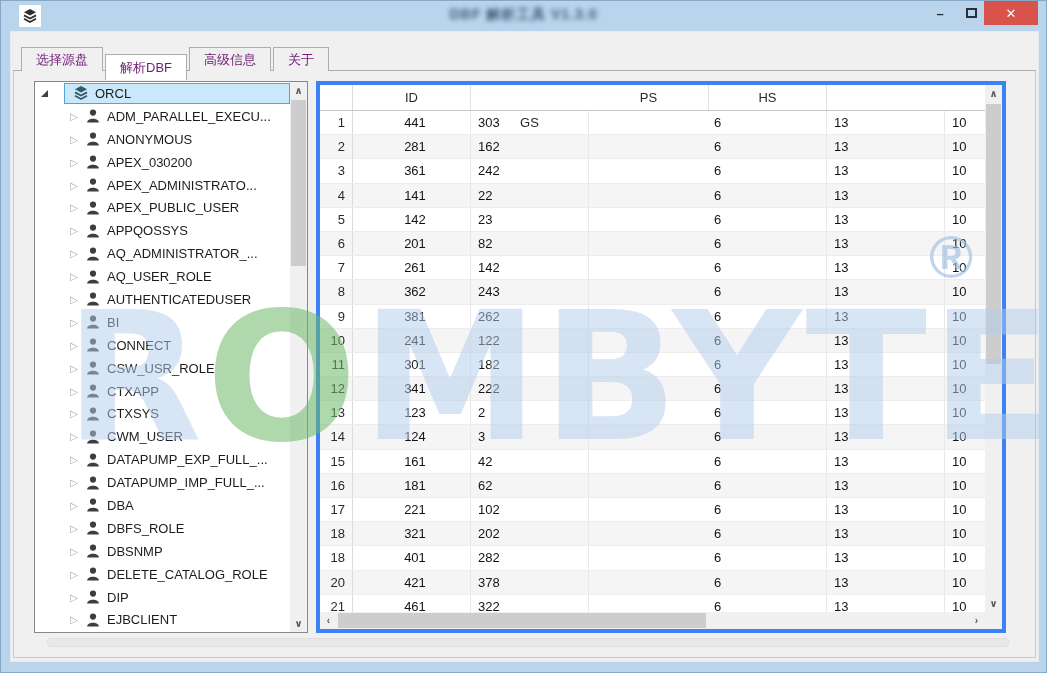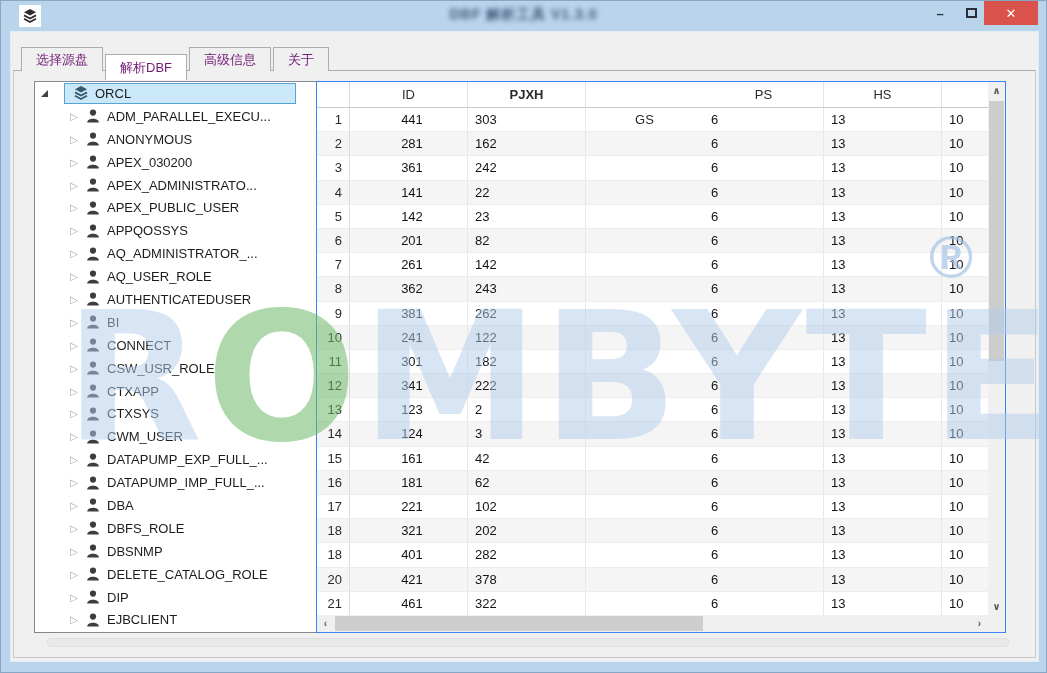--- a/index.html
+++ b/index.html
@@ -33,21 +33,21 @@
   .tab { height:24px; margin-top:1px; padding:0 14px; display:flex; align-items:center;
          background:#f0f0f0; border:1px solid #acacac; border-bottom:none;
          font-size:13px; color:#701a75; margin-right:2px; }
   .tab.active { height:26px; margin-top:8px; background:#ffffff; position:relative; z-index:6; }
 
   
   .tabpage { position:absolute; left:12px; top:69px; width:1023px; height:588px;
              background:#f0f0f0; border:1px solid #c9c9c9; border-top:1px solid #acacac; }
 
   
-  .tree-panel { position:absolute; left:33px; top:80px; width:316px; height:552px;
+  .tree-panel { position:absolute; left:33px; top:80px; width:274px; height:552px;
                 background:#ffffff; border:1px solid #828790; overflow:hidden; z-index:2; }
   .tree-inner { position:absolute; left:0; top:0; right:17px; bottom:0; overflow:hidden; }
   .tree-row { height:22.9px; display:flex; align-items:center; font-size:13px; color:#1c1c1c; }
   .tree-root { padding-left:6px; }
   .root-sel { display:flex; align-items:center; height:21px; margin-left:14px;
               background:#cbe8fa; border:1px solid #56a4d6; padding:0 4px; width:232px; }
   .exp-open { width:0; height:0; border-left:7px solid transparent;
               border-bottom:7px solid #404040; margin-right:2px; }
   .exp-closed { color:#a8a8a8; font-size:10px; width:14px; text-align:center; flex:none; }
   .tree-item { padding-left:32px; }
@@ -56,21 +56,21 @@
 
   
   .vsb { position:absolute; top:0; right:0; width:17px; bottom:0; background:#f0f0f0; }
   .hsb { position:absolute; left:0; bottom:0; height:17px; background:#f0f0f0; }
   .sb-arrow { position:absolute; width:17px; height:17px; display:flex; align-items:center;
               justify-content:center; color:#5a5a5a; font-size:10px; font-weight:bold; }
   .sb-thumb { position:absolute; background:#cdcdcd; }
 
   
   .table-panel { position:absolute; left:315px; top:80px; width:690px; height:552px;
-                 background:#ffffff; border:1px solid #3b82f6; overflow:hidden; z-index:2; }
+                 background:#ffffff; border:4px solid #3b82f6; overflow:hidden; z-index:2; }
   .grid-area { position:absolute; left:0; top:0; right:17px; bottom:17px; overflow:hidden; }
   .grid-header { display:flex; height:26px; line-height:26px; background:#ffffff;
                  border-bottom:1px solid #c9c9c9; font-size:13px; color:#2a2a2a; }
   .grid-header span { text-align:center; border-right:1px solid #e2e2e2; flex:none; }
   .grid-header .c2 { font-weight:bold; }
   .grid-row { display:flex; height:24.2px; line-height:24.2px; font-size:13px; color:#141414;
               border-bottom:1px solid #ededed; background:#ffffff; }
   .grid-row:nth-child(even) { background:#f5f5f5; }
   .grid-row span { flex:none; border-right:1px solid #e8e8e8; overflow:hidden; white-space:nowrap; }
   .rownum { text-align:right; padding-right:7px; color:#2a2a2a; border-right:1px solid #dcdcdc !important; }
@@ -353,21 +353,20 @@
       <div class="sb-thumb" style="top:18px; left:1px; right:1px; height:166px;"></div>
       <div class="sb-arrow" style="bottom:0;">∨</div>
     </div>
   </div>
 
   <div class="table-panel">
     <div class="grid-area">
       <div class="grid-header">
         <span class="c0 rownum"></span>
         <span class="c1">ID</span>
-        <span class="c2">PJXH</span>
         <span class="c3">GS</span>
         <span class="c4">PS</span>
         <span class="c5">HS</span>
         <span class="c6"></span>
       </div>
       <div id="grid-body">
   <div class="grid-row">
     <span class="c0 rownum">1</span>
     <span class="c1 cell">441</span>
     <span class="c2 cell">303</span>

